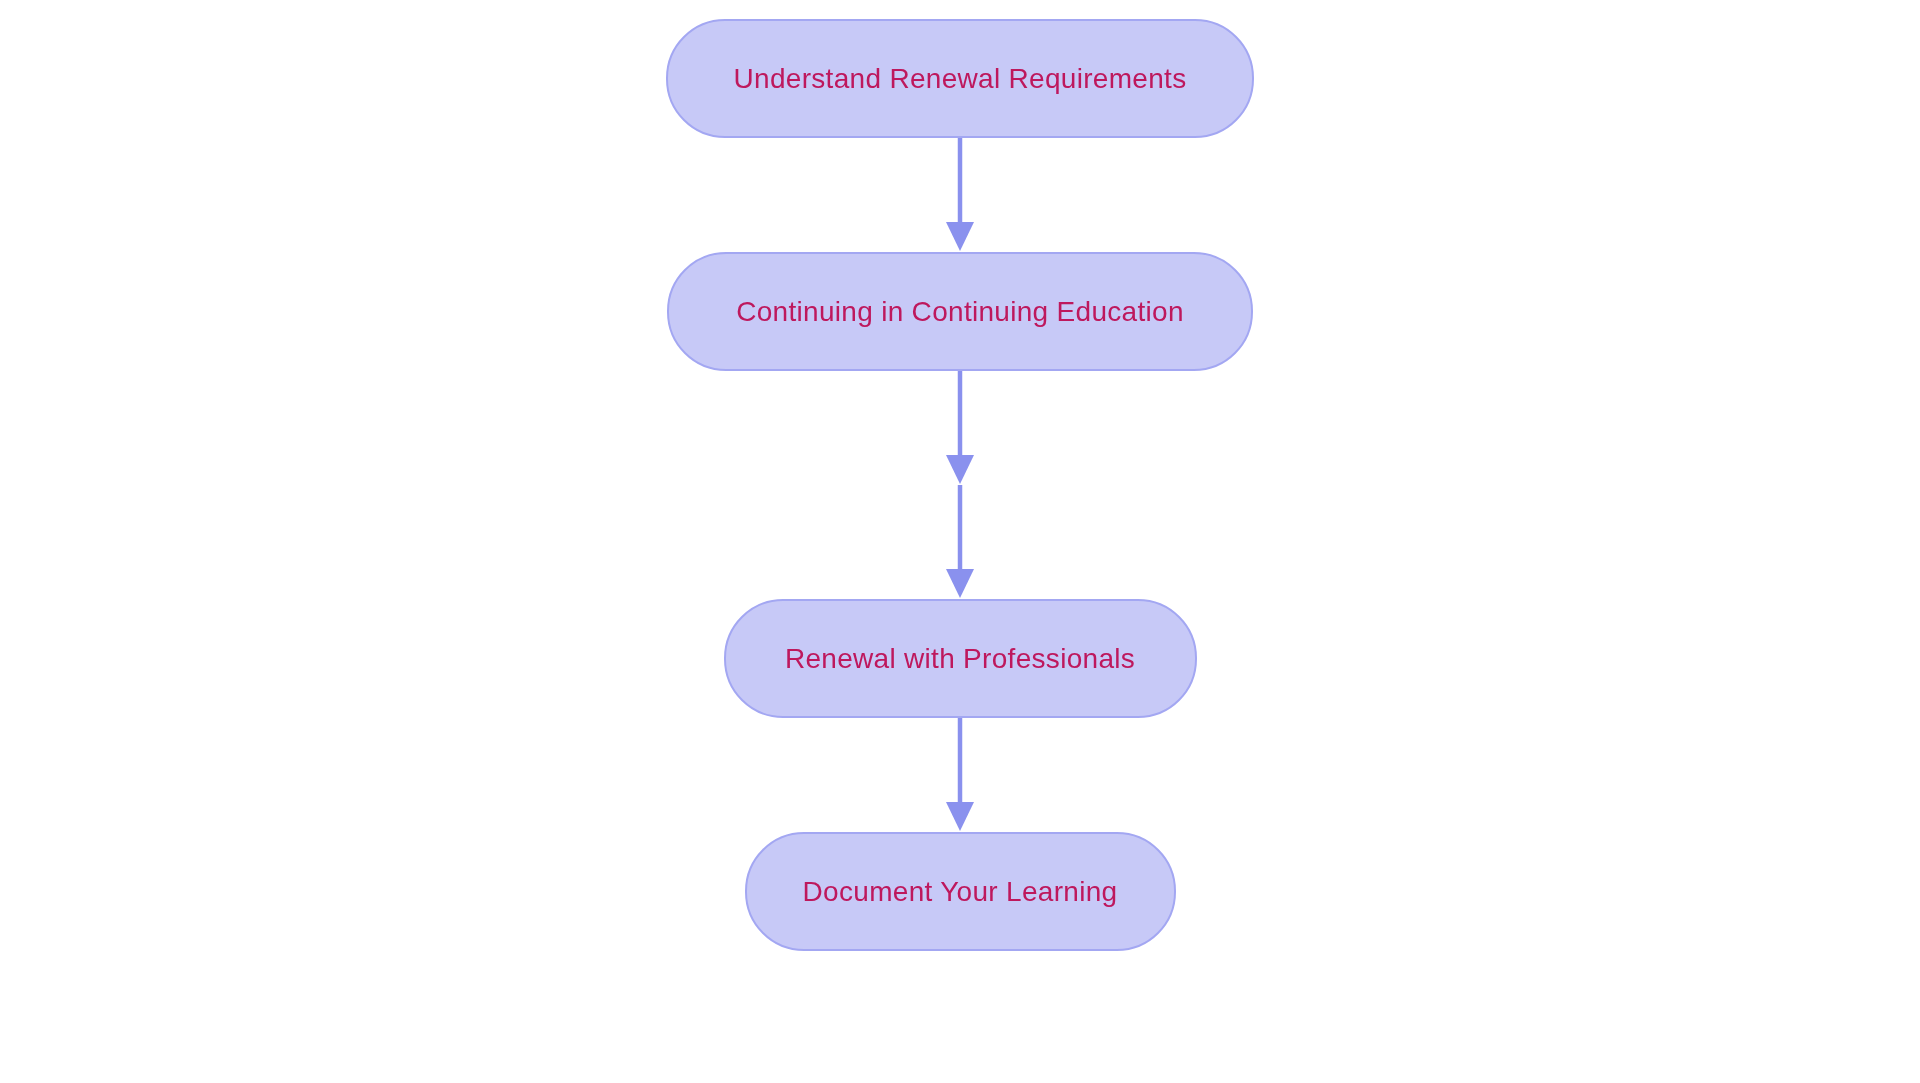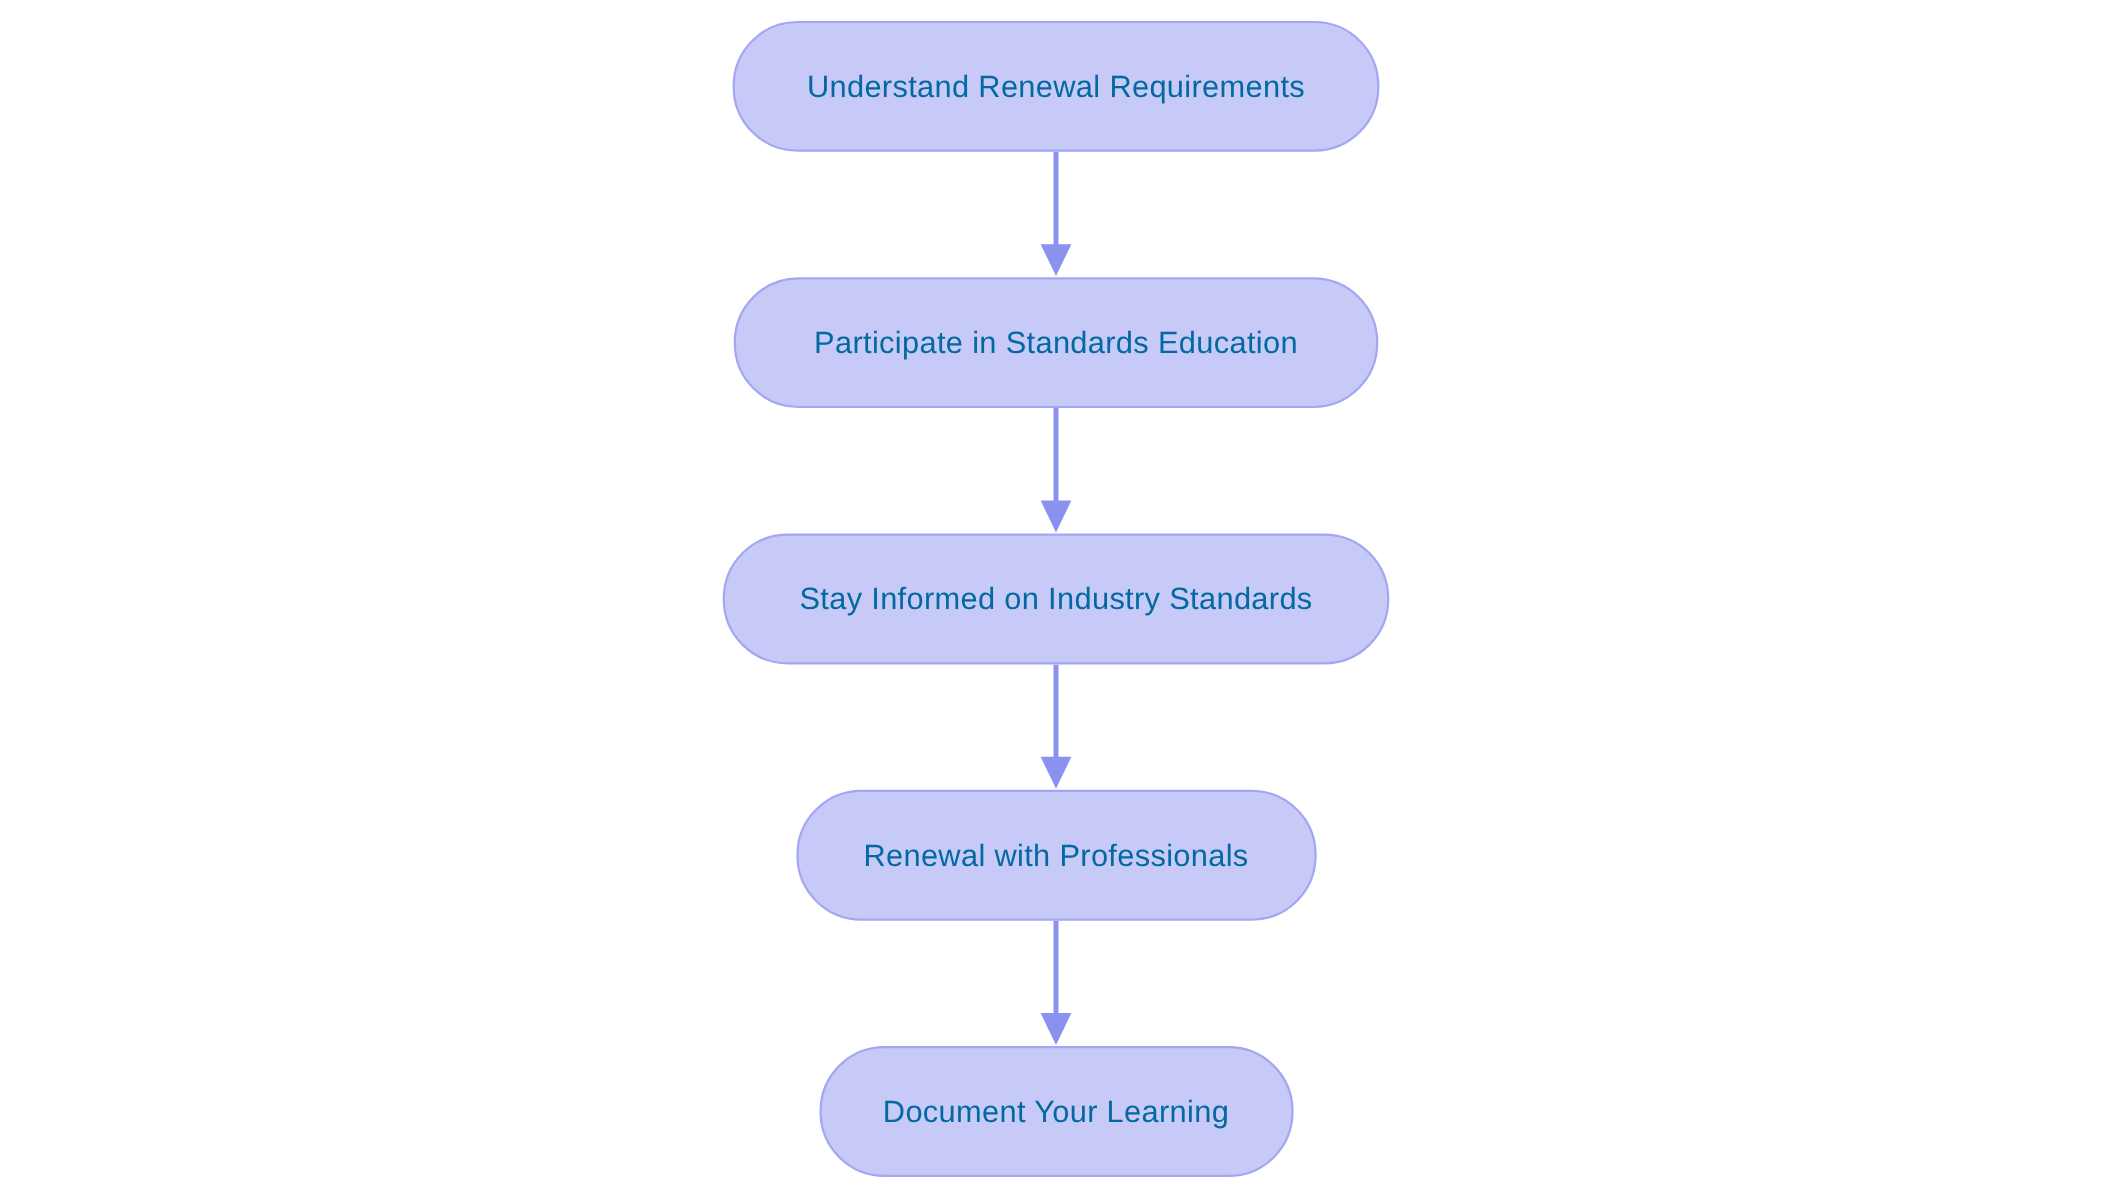--- a/index.html
+++ b/index.html
@@ -20,21 +20,21 @@
     padding-top: 19px;
     font-family: "Liberation Sans", "DejaVu Sans", sans-serif;
   }
   .node {
     flex: 0 0 auto;
     height: 119px;
     box-sizing: border-box;
     border-radius: 59px;
     background: #c7c9f7;
     border: 2px solid #a3a7f2;
-    color: #0369a1;
+    color: #be185d;
     display: flex;
     align-items: center;
     justify-content: center;
     font-size: 28px;
     font-weight: 500;
     letter-spacing: 0.3px;
     text-align: center;
     white-space: nowrap;
   }
   .n1 { width: 588px; }
@@ -54,28 +54,27 @@
 
 <div class="canvas">
 
   <div class="node n1">Understand Renewal Requirements</div>
 
   <svg class="arrow" viewBox="0 0 30 114" xmlns="http://www.w3.org/2000/svg" aria-hidden="true">
     <line x1="15" y1="0" x2="15" y2="86" stroke="#8a91ee" stroke-width="4.5"></line>
     <polygon points="1,84 29,84 15,113" fill="#8a91ee"></polygon>
   </svg>
 
-  <div class="node n2">Participate in Standards Education</div>
+  <div class="node n2">Continuing in Continuing Education</div>
 
   <svg class="arrow" viewBox="0 0 30 114" xmlns="http://www.w3.org/2000/svg" aria-hidden="true">
     <line x1="15" y1="0" x2="15" y2="86" stroke="#8a91ee" stroke-width="4.5"></line>
     <polygon points="1,84 29,84 15,113" fill="#8a91ee"></polygon>
   </svg>
 
-  <div class="node n3">Stay Informed on Industry Standards</div>
 
   <svg class="arrow" viewBox="0 0 30 114" xmlns="http://www.w3.org/2000/svg" aria-hidden="true">
     <line x1="15" y1="0" x2="15" y2="86" stroke="#8a91ee" stroke-width="4.5"></line>
     <polygon points="1,84 29,84 15,113" fill="#8a91ee"></polygon>
   </svg>
 
   <div class="node n4">Renewal with Professionals</div>
 
   <svg class="arrow" viewBox="0 0 30 114" xmlns="http://www.w3.org/2000/svg" aria-hidden="true">
     <line x1="15" y1="0" x2="15" y2="86" stroke="#8a91ee" stroke-width="4.5"></line>

